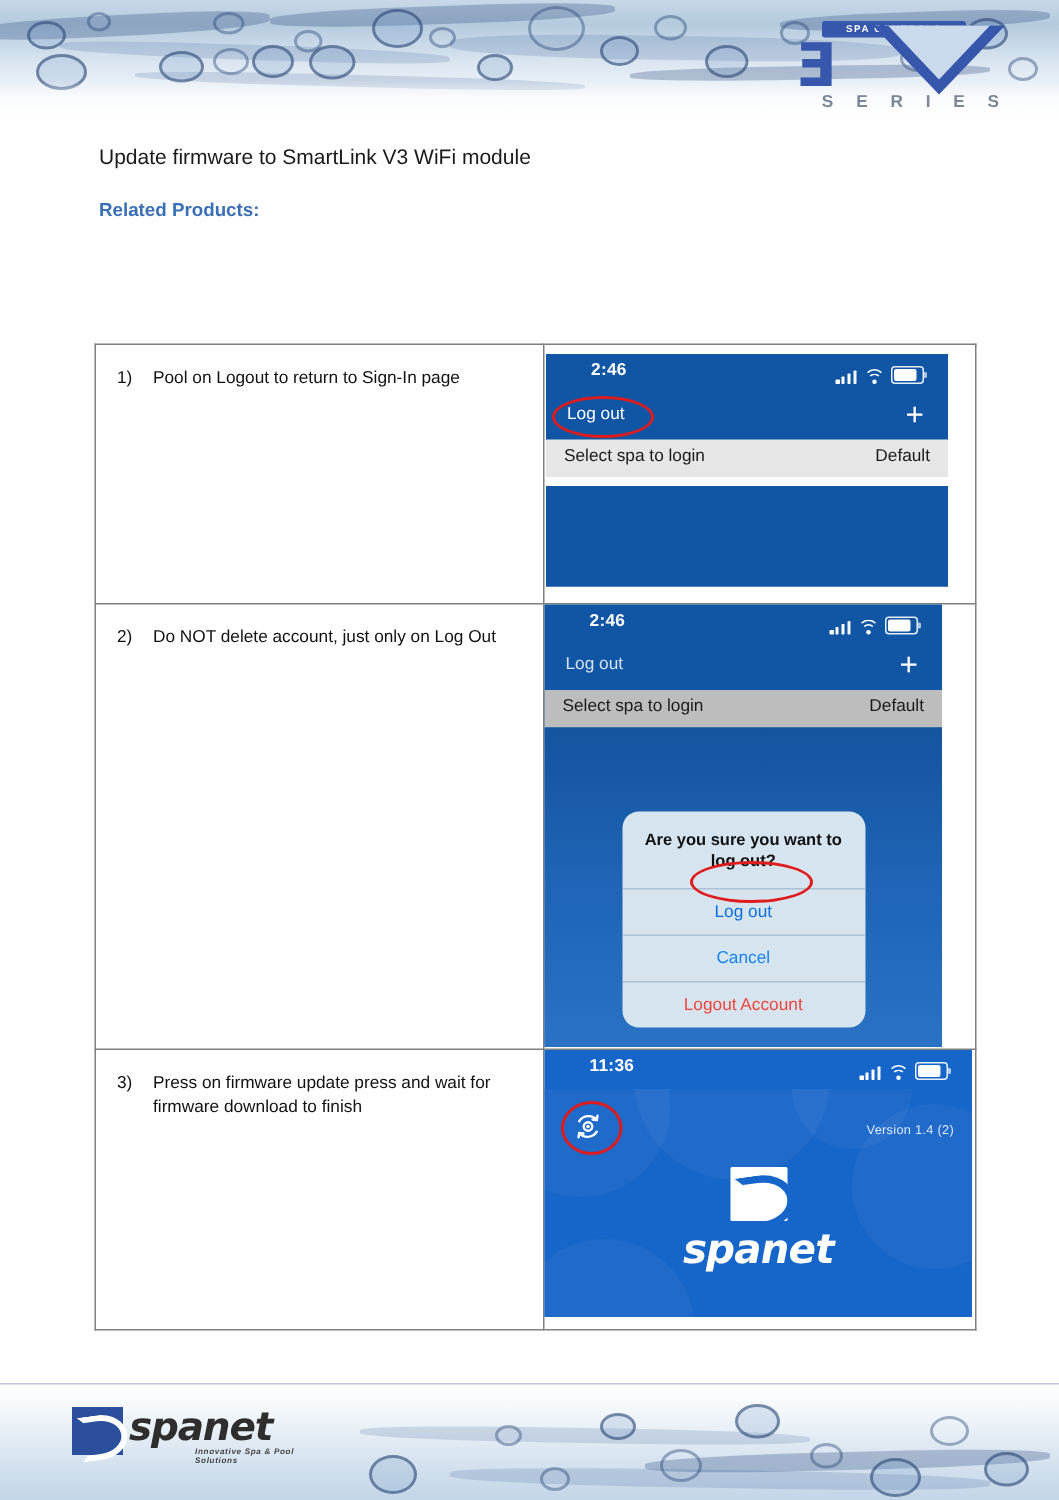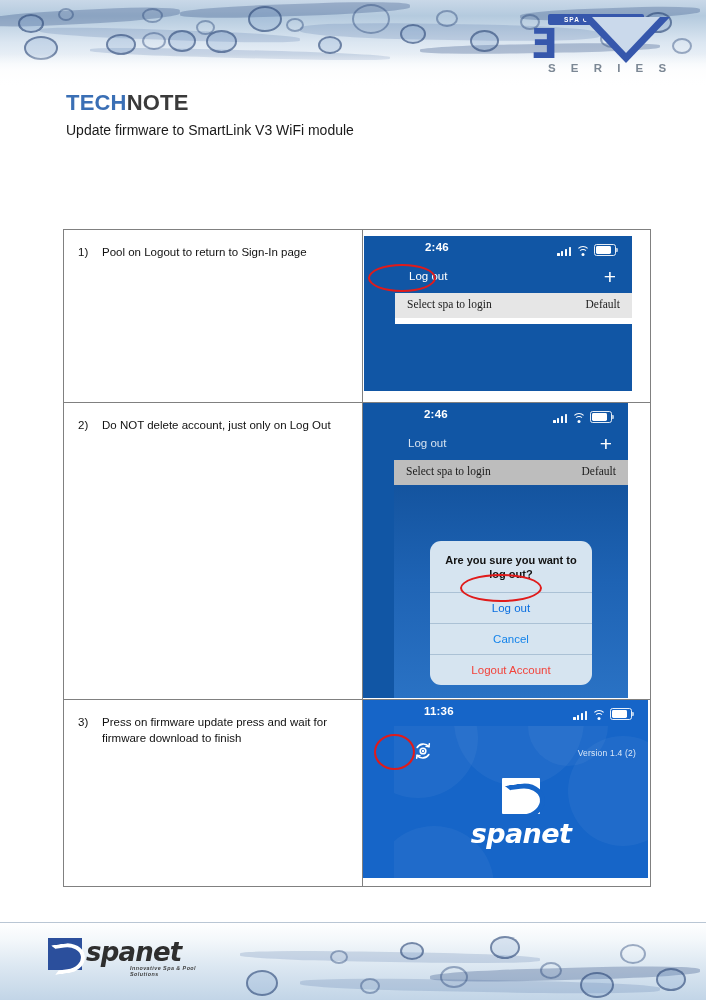--- a/index.html
+++ b/index.html
@@ -75,21 +75,21 @@
   }
   .cell-text{padding:14px 12px 10px 14px;}
   .step-line{display:flex;font-size:11.5px;line-height:16px;color:#111;}
   .step-num{width:24px;flex:0 0 24px;}
   .step-body{flex:1;}
   .col-left{width:298px;}
   .col-right{width:287px;}
   .shot-wrap{position:relative;width:100%;height:100%;background:#ffffff;}
 
   
-  .phone{position:relative;background:#1156a5;overflow:hidden;font-family:"Liberation Sans", sans-serif;padding-left:31px;}
+  .phone{position:relative;background:#1156a5;overflow:hidden;font-family:"Liberation Sans", sans-serif;}
   .statusbar{position:relative;height:26px;color:#fff;}
   .sb-time{position:absolute;left:30px;top:5px;font-size:11.5px;font-weight:bold;letter-spacing:.2px;}
   .sb-icons{position:absolute;right:16px;top:6px;display:flex;align-items:flex-end;gap:5px;height:14px;}
   .bars{display:flex;align-items:flex-end;gap:1.5px;height:9px;}
   .bars i{display:block;width:2.3px;background:#fff;border-radius:.5px;}
   .bars i:nth-child(1){height:3px;}
   .bars i:nth-child(2){height:5px;}
   .bars i:nth-child(3){height:7px;}
   .bars i:nth-child(4){height:9px;opacity:.95;}
   .wifi{position:relative;width:13px;height:10px;}
@@ -107,21 +107,21 @@
   .batt::after{
     content:"";position:absolute;right:-3.2px;top:3px;width:1.8px;height:4px;
     background:rgba(255,255,255,.65);border-radius:0 1px 1px 0;
   }
   .batt i{position:absolute;left:1.2px;top:1.2px;bottom:1.2px;width:72%;background:#fff;border-radius:1.4px;display:block;}
 
   .navbar{position:relative;height:31px;color:#fff;}
   .nav-logout{position:absolute;left:14px;top:8px;font-size:11.5px;color:#fff;}
   .nav-plus{position:absolute;right:16px;top:2px;font-size:21px;font-weight:300;color:#fff;line-height:26px;}
   .greybar{
-    position:relative;height:25px;background:#e6e6e6;font-family:Liberation Serif, serif;
+    position:relative;height:25px;background:#e6e6e6;
   }
   .greybar.dark{background:#bdbdbd;}
   .gb-left{position:absolute;left:12px;top:5px;font-size:11.5px;color:#1b1b1b;}
   .gb-right{position:absolute;right:12px;top:5px;font-size:11.5px;color:#1b1b1b;}
 
   
   .ellipse{
     position:absolute;border:2.4px solid #e01b1b;border-radius:50%;
     pointer-events:none;
   }
@@ -251,24 +251,22 @@
     <div class="sv-mark">
       <div class="sv-s">Ǝ</div>
       <div class="sv-v"></div>
       <div class="sv-v-in"></div>
     </div>
     <div class="sv-series">S E R I E S</div>
   </div>
 </div>
 
 <div class="title-block">
-  <div class="technote">
-    <span class="tech">TECH</span><span class="note">NOTE</span>
-  </div>
   <div class="subtitle">Update firmware to SmartLink V3 WiFi module</div>
+  <div class="rel-head">Related Products:</div>
 </div>
 
 <table class="steps-table">
   <tbody>
       <tr>
     <td class="col-left" style="height:172px;">
       <div class="cell-text">
         <div class="step-line">
           <span class="step-num">1)</span>
           <span class="step-body">Pool on Logout to return to Sign-In page</span>

